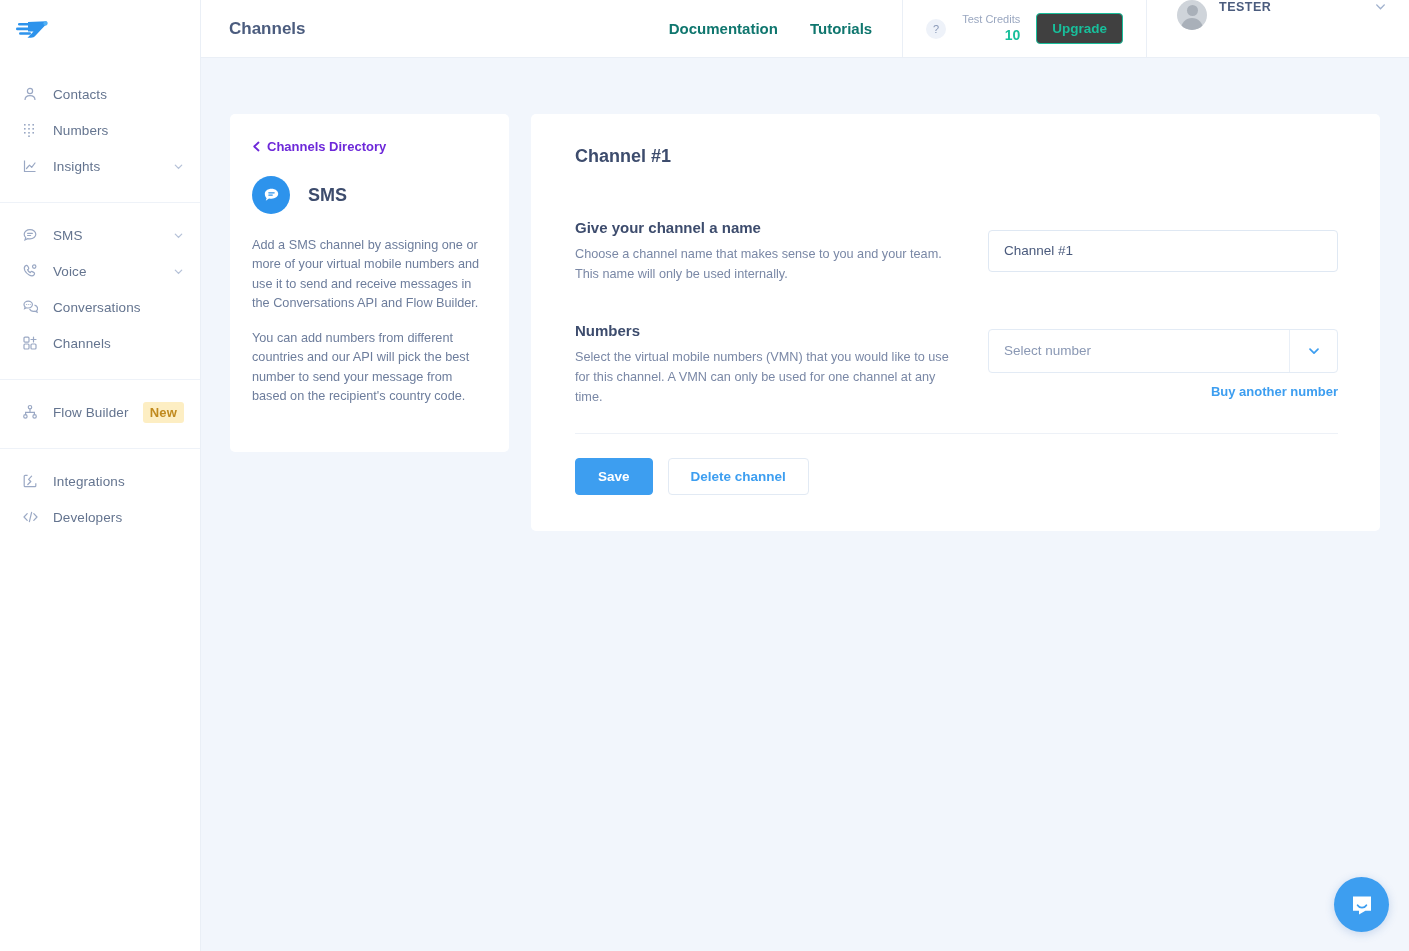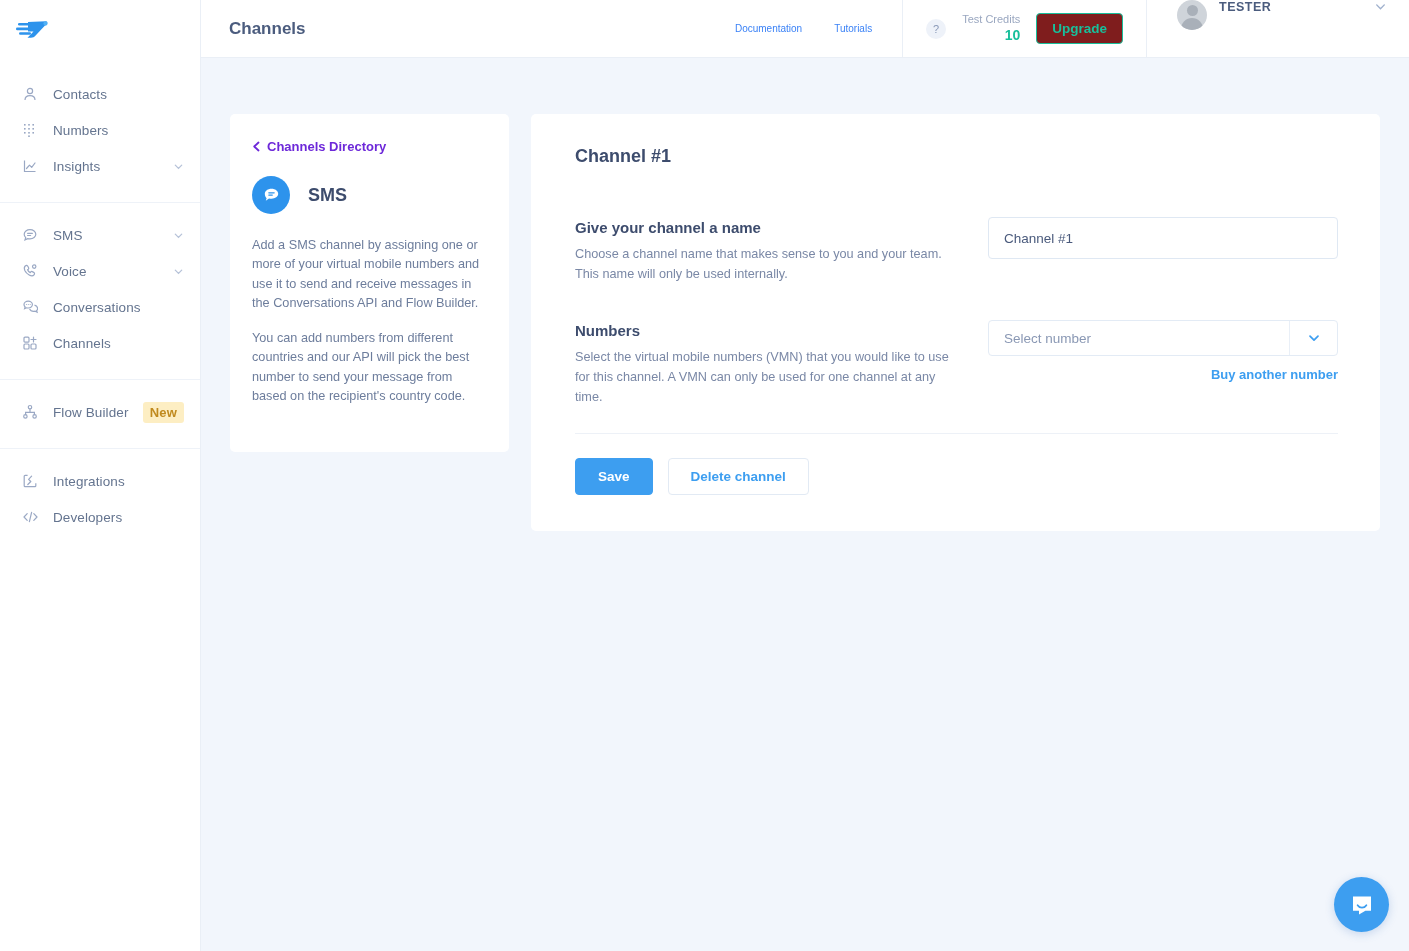--- a/index.html
+++ b/index.html
@@ -134,24 +134,25 @@
     flex: 1 1 auto;
   }
 
   .topbar-links {
     display: flex;
     align-items: center;
     gap: 32px;
     padding-right: 30px;
   }
   .topbar-link {
-    font-size: 10px;
-    color: #3b82f6;
+    font-size: 15px;
+    color: #0f766e;
     cursor: pointer;
     white-space: nowrap;
+    font-weight: bold;
   }
 
   .topbar-credits {
     display: flex;
     align-items: center;
     gap: 16px;
     padding: 0 23px;
     border-left: 1px solid #eaeff6;
     border-right: 1px solid #eaeff6;
   }
@@ -171,21 +172,21 @@
   .credits-block {
     text-align: right;
     line-height: 1.25;
   }
   .credits-label { font-size: 11px; color: #9aa7c0; }
   .credits-value { font-size: 14px; font-weight: bold; color: #18bf9b; }
 
   .upgrade-btn {
     border: 1px solid #18bf9b;
     color: #18bf9b;
-    background: #7f1d1d;
+    background: #404040;
     font-size: 13.5px;
     font-weight: bold;
     border-radius: 4px;
     padding: 7px 15px;
     cursor: pointer;
     font-family: inherit;
   }
 
   .topbar-user {
     display: flex;
@@ -299,21 +300,21 @@
 
   .panel-title {
     font-size: 18px;
     font-weight: bold;
     color: #3d4c6d;
     margin-bottom: 50px;
   }
 
   .form-row {
     display: flex;
-    align-items: flex-start;
+    align-items: center;
     gap: 28px;
     padding-bottom: 26px;
   }
   .form-row + .form-row { padding-top: 10px; }
 
   .form-left { flex: 1 1 auto; max-width: 405px; padding-top: 2px; }
   .form-right { width: 350px; flex: 0 0 350px; }
 
   .field-title {
     font-size: 15px;
@@ -336,21 +337,21 @@
     font-size: 13.5px;
     color: #4a5a7c;
     font-family: inherit;
     outline: none;
     background: #fff;
   }
   .text-input::placeholder { color: #9aa7c0; }
 
   .select-box {
     width: 100%;
-    height: 36px;
+    height: 44px;
     border: 1px solid #e3ebf5;
     border-radius: 4px;
     display: flex;
     align-items: center;
     padding: 0 0 0 15px;
     cursor: pointer;
     background: #fff;
   }
   .select-value {
     font-size: 13.5px;

